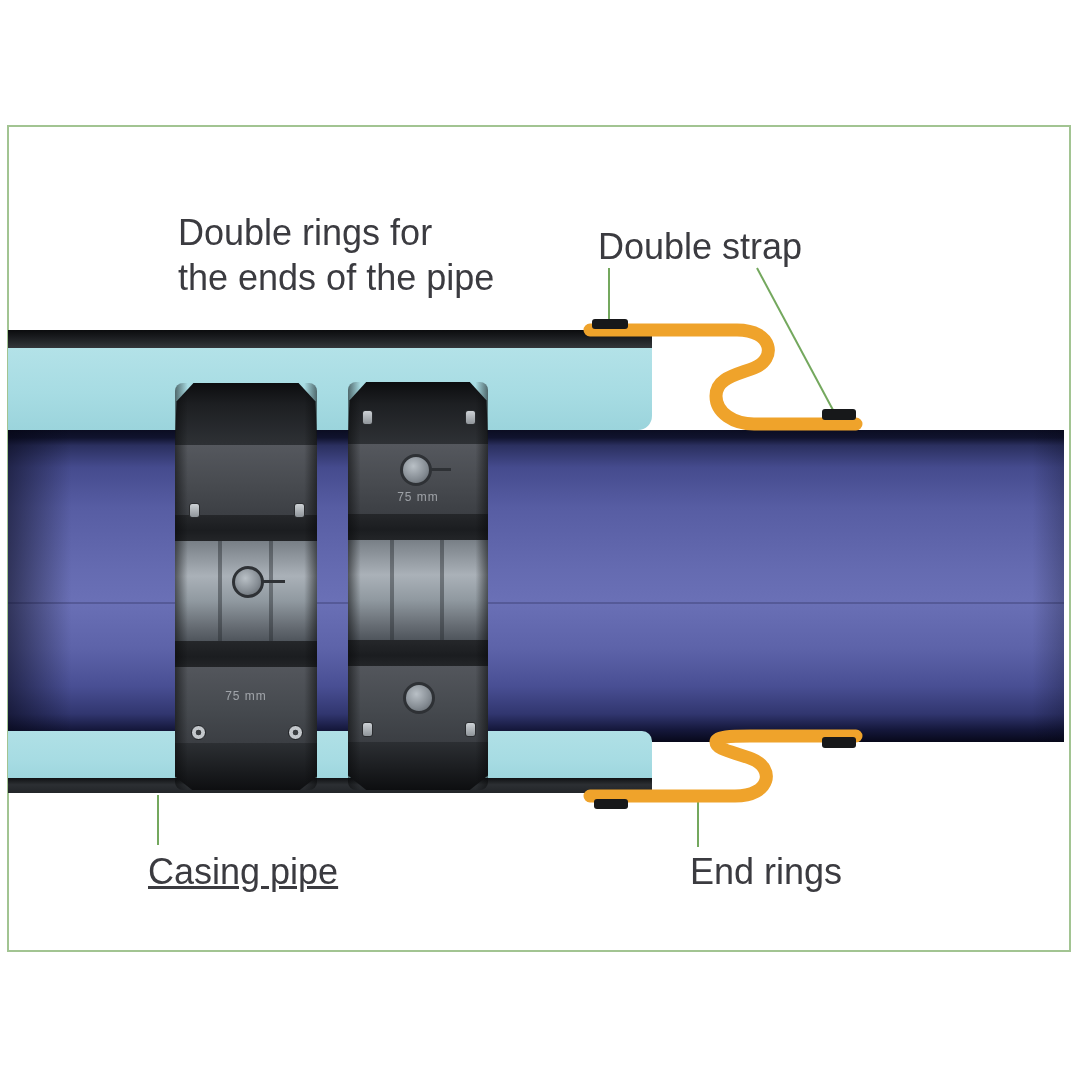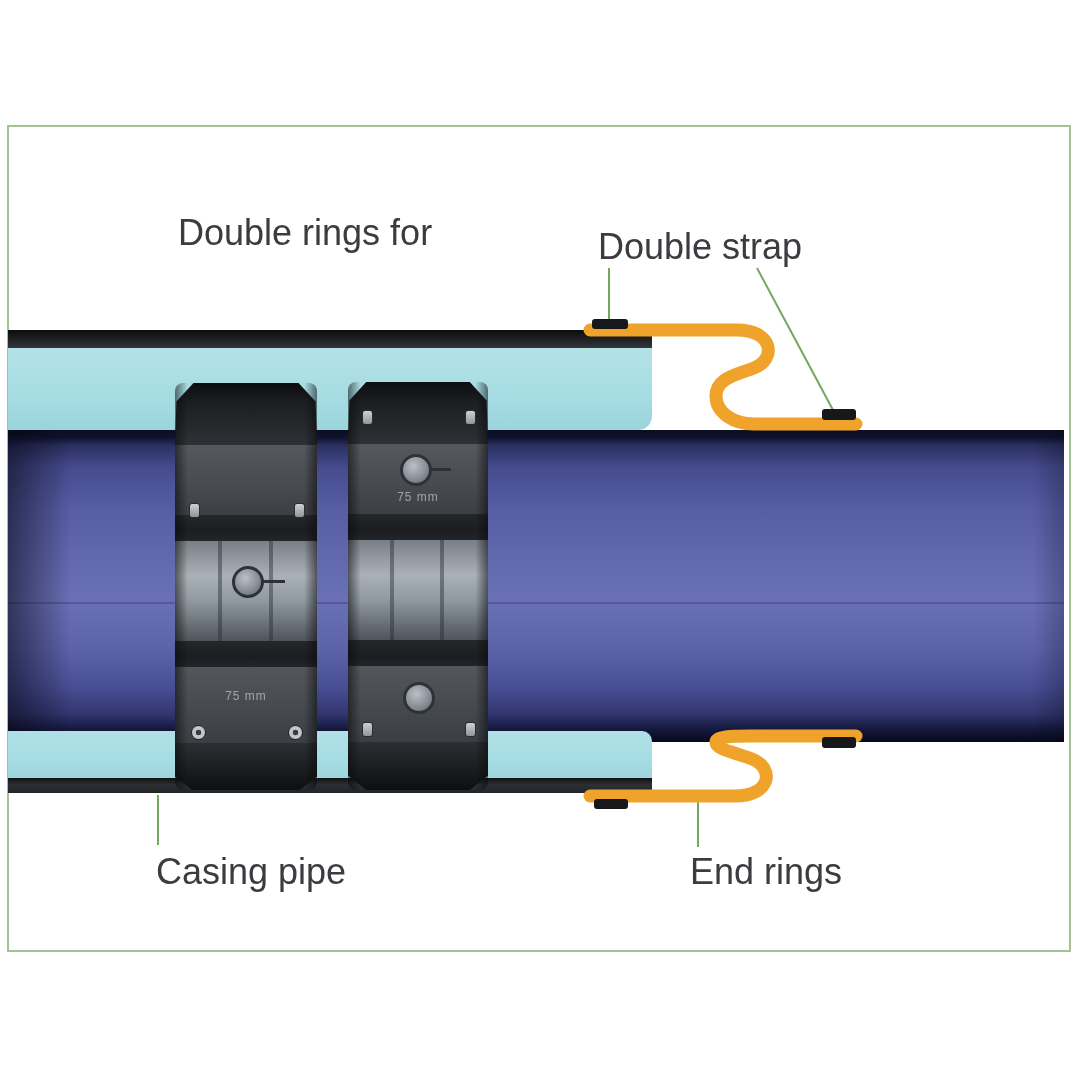--- a/index.html
+++ b/index.html
@@ -189,21 +189,22 @@
     <path d="M 590 796 L 735 796 C 771 796 775 768 752 759 C 735 752 716 750 716 742 C 716 736.5 731 736 750 736 L 856 736" fill="none" stroke="#efa32b" stroke-width="13" stroke-linecap="round"></path>
 
     <rect x="592" y="319" width="36" height="10" rx="3" fill="#17181a"></rect>
     <rect x="822" y="409" width="34" height="11" rx="3" fill="#17181a"></rect>
     <rect x="594" y="799" width="34" height="10" rx="3" fill="#17181a"></rect>
     <rect x="822" y="737" width="34" height="11" rx="3" fill="#17181a"></rect>
   </svg>
 
   <div class="diagram-label abs" style="left:178px;top:210px;">
     <div>Double rings for</div>
+    <div>the ends of the pipe</div>
   </div>
 
   <div class="diagram-label abs" style="left:598px;top:224px;">Double strap</div>
 
-  <div class="diagram-label abs" style="left:156px;top:849px;">Casing pipe</div>
+  <div class="diagram-label abs" style="left:148px;top:849px;text-decoration:underline;">Casing pipe</div>
 
   <div class="diagram-label abs" style="left:690px;top:849px;">End rings</div>
 
 </div>
 
 </body></html>

